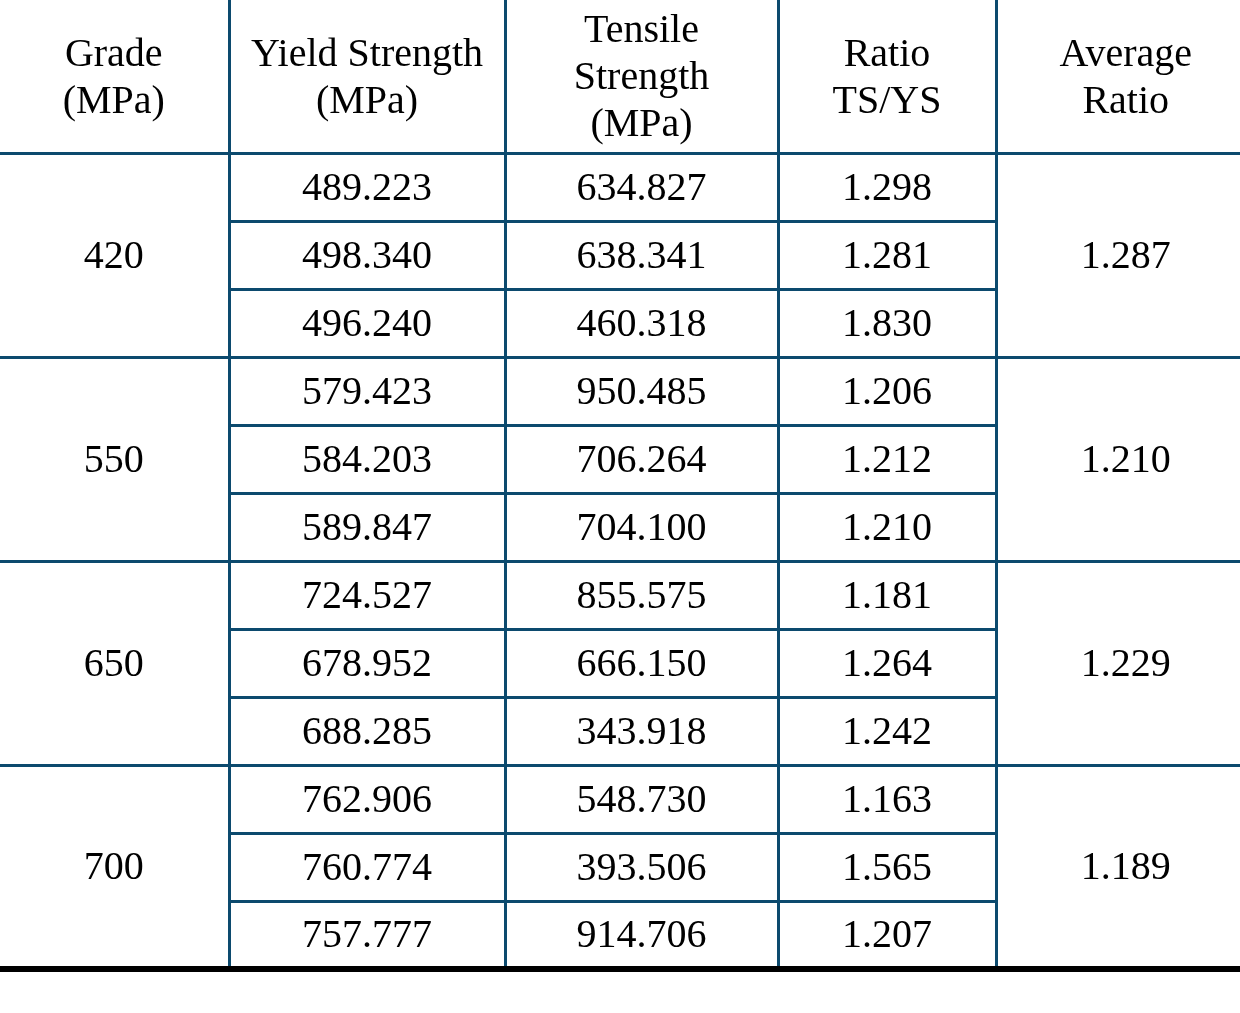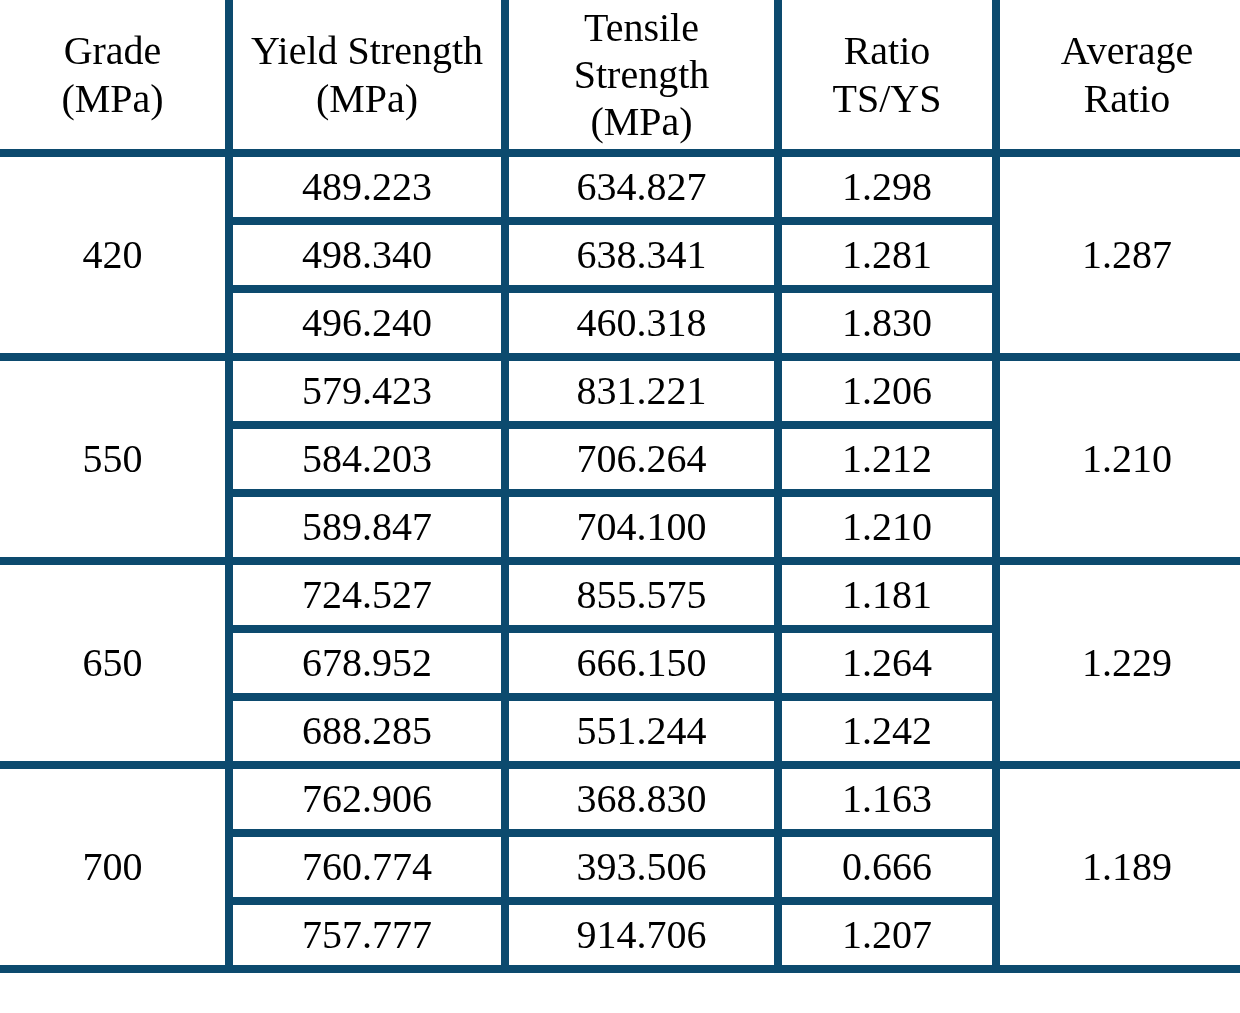--- a/index.html
+++ b/index.html
@@ -24,21 +24,21 @@
     border-right: none;
     border-bottom: 6px solid #000000;
   }
   col.c-grade   { width: 229px; }
   col.c-yield   { width: 276px; }
   col.c-tensile { width: 273px; }
   col.c-ratio   { width: 218px; }
   col.c-average { width: 244px; }
 
   th, td {
-    border: 8px solid #0c4a6e;
+    border: 3px solid #0c4a6e;
     text-align: center;
     vertical-align: middle;
     font-size: 40px;
     font-weight: normal;
     padding: 0 6px;
   }
   thead th {
     height: 153px;
     border-top: none;
     line-height: 1.18;
@@ -93,21 +93,21 @@
     </tr>
     <tr>
       <td>496.240</td>
       <td>460.318</td>
       <td>1.830</td>
     </tr>
 
     <tr>
       <td class="edge-l" rowspan="3">550</td>
       <td>579.423</td>
-      <td>831.221</td>
+      <td>950.485</td>
       <td>1.206</td>
       <td class="edge-r" rowspan="3">1.210</td>
     </tr>
     <tr>
       <td>584.203</td>
       <td>706.264</td>
       <td>1.212</td>
     </tr>
     <tr>
       <td>589.847</td>
@@ -122,35 +122,35 @@
       <td>1.181</td>
       <td class="edge-r" rowspan="3">1.229</td>
     </tr>
     <tr>
       <td>678.952</td>
       <td>666.150</td>
       <td>1.264</td>
     </tr>
     <tr>
       <td>688.285</td>
-      <td>551.244</td>
+      <td>343.918</td>
       <td>1.242</td>
     </tr>
 
     <tr>
       <td class="edge-l" rowspan="3">700</td>
       <td>762.906</td>
-      <td>368.830</td>
+      <td>548.730</td>
       <td>1.163</td>
       <td class="edge-r" rowspan="3">1.189</td>
     </tr>
     <tr>
       <td>760.774</td>
       <td>393.506</td>
-      <td>0.666</td>
+      <td>1.565</td>
     </tr>
     <tr>
       <td>757.777</td>
       <td>914.706</td>
       <td>1.207</td>
     </tr>
   </tbody>
 </table>
 
 </body></html>

